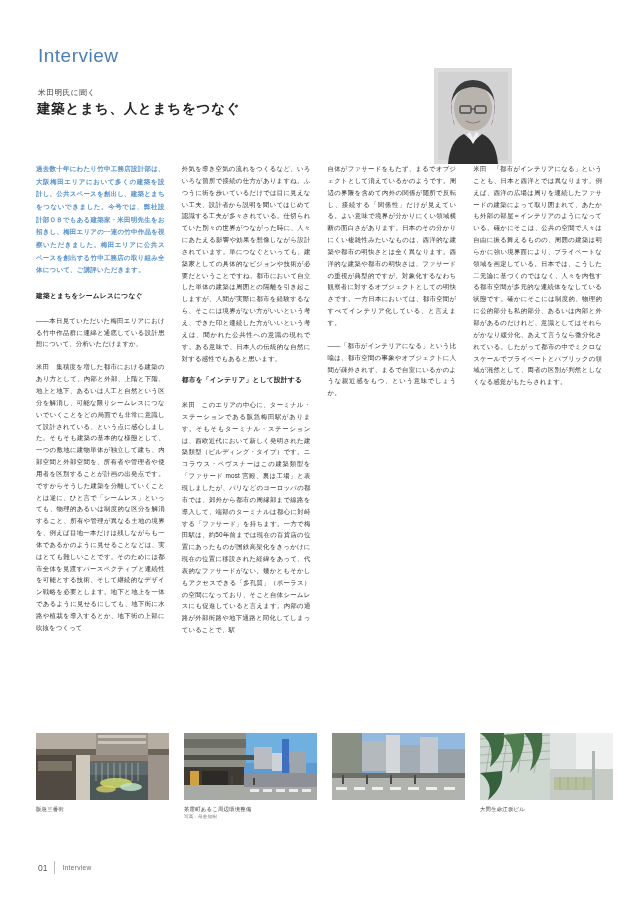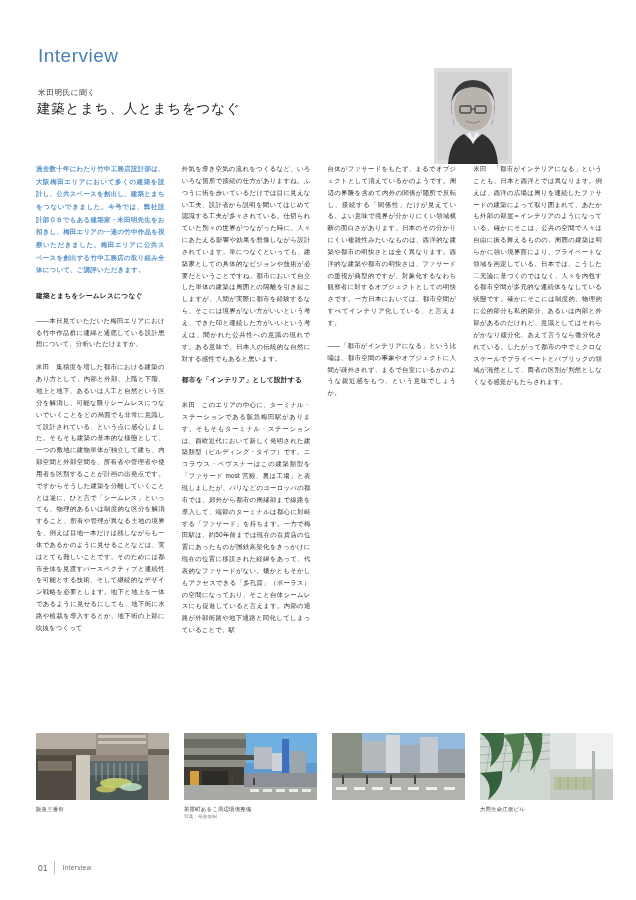--- a/index.html
+++ b/index.html
@@ -31,21 +31,21 @@
     position:absolute;
     left:38px; top:88px;
     font-size:7.6px;
     color:#3a3a3a;
     letter-spacing:.6px;
   }
   .headline{
     position:absolute;
     left:37px; top:100px;
     font-size:13.5px;
-    font-weight:normal;
+    font-weight:bold;
     color:#232323;
     letter-spacing:.8px;
   }
 
   
   .portrait{
     position:absolute;
     left:434px; top:68px;
     width:78px;height:96px;
     background:#d9d9d9;

